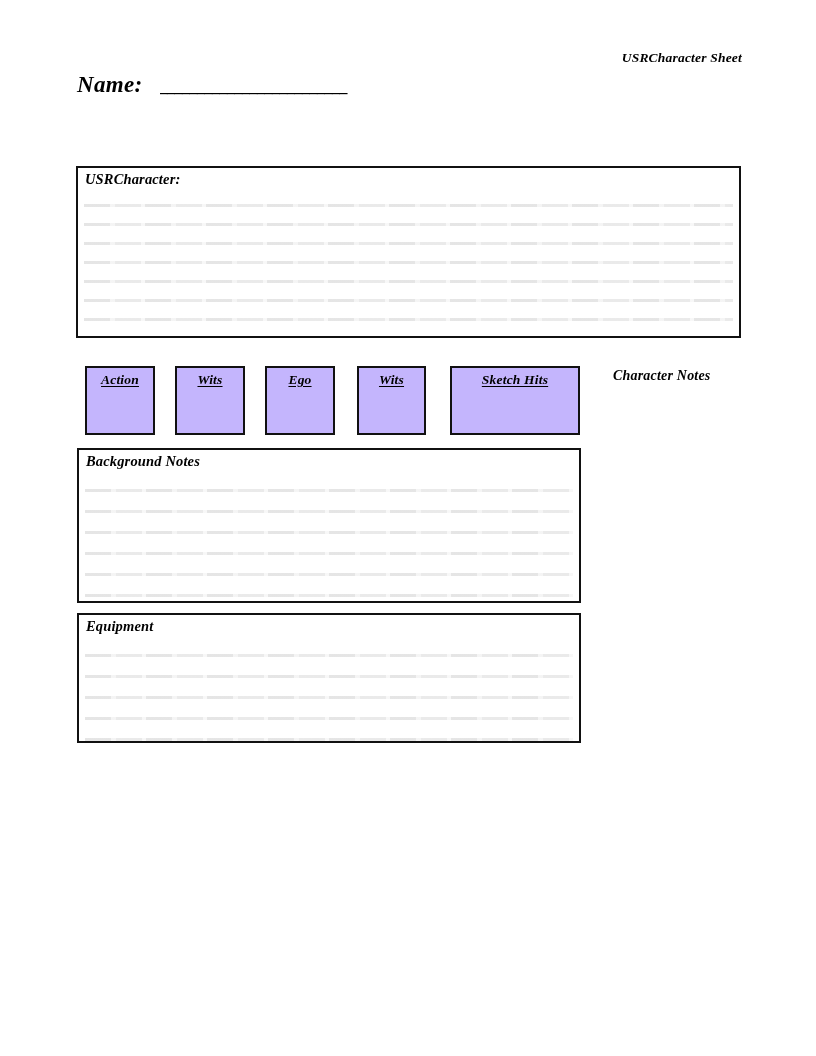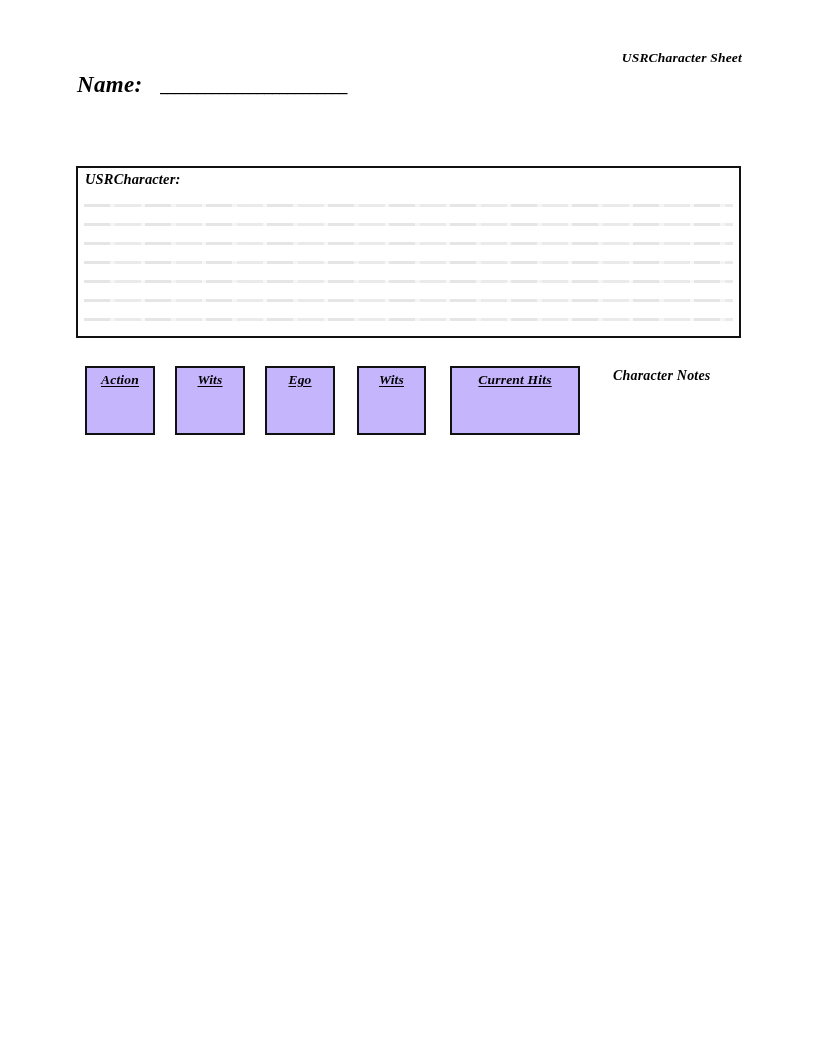--- a/index.html
+++ b/index.html
@@ -191,22 +191,43 @@
     <div class="stat-box" style="left: 175px; width: 70px;">
       <span class="stat-label">Wits</span>
     </div>
     <div class="stat-box" style="left: 265px; width: 70px;">
       <span class="stat-label">Ego</span>
     </div>
     <div class="stat-box" style="left: 357px; width: 69px;">
       <span class="stat-label">Wits</span>
     </div>
     <div class="stat-box" style="left: 450px; width: 130px;">
-      <span class="stat-label">Current Hits</span>
+      <span class="stat-label">Sketch Hits</span>
     </div>
   </div>
 
   <div class="sketch-label">Character Notes</div>
 
-
+  <div class="box" id="background-box">
+    <span class="box-title">Background Notes</span>
+    <div class="rules">
+        <div class="rule-line" style="top: 39px;"></div>
+        <div class="rule-line" style="top: 60px;"></div>
+        <div class="rule-line" style="top: 81px;"></div>
+        <div class="rule-line" style="top: 102px;"></div>
+        <div class="rule-line" style="top: 123px;"></div>
+        <div class="rule-line" style="top: 144px;"></div>
+      </div>
+  </div>
+
+  <div class="box" id="equipment-box">
+    <span class="box-title">Equipment</span>
+    <div class="rules">
+        <div class="rule-line" style="top: 39px;"></div>
+        <div class="rule-line" style="top: 60px;"></div>
+        <div class="rule-line" style="top: 81px;"></div>
+        <div class="rule-line" style="top: 102px;"></div>
+        <div class="rule-line" style="top: 123px;"></div>
+      </div>
+  </div>
 
 
 </div>
 
 </body></html>

